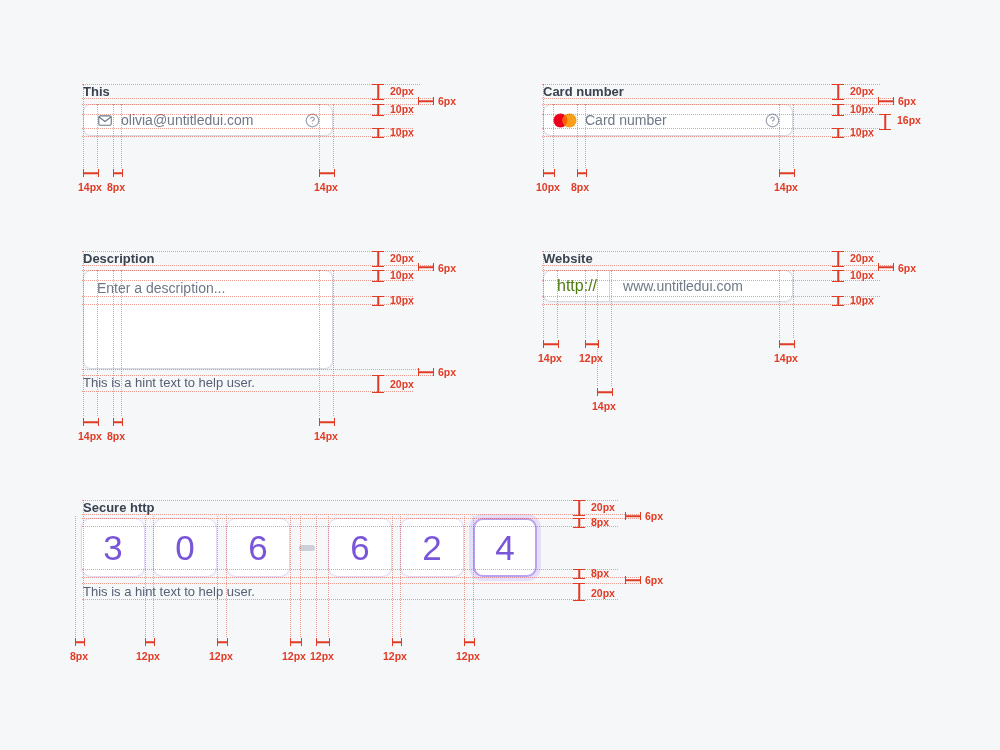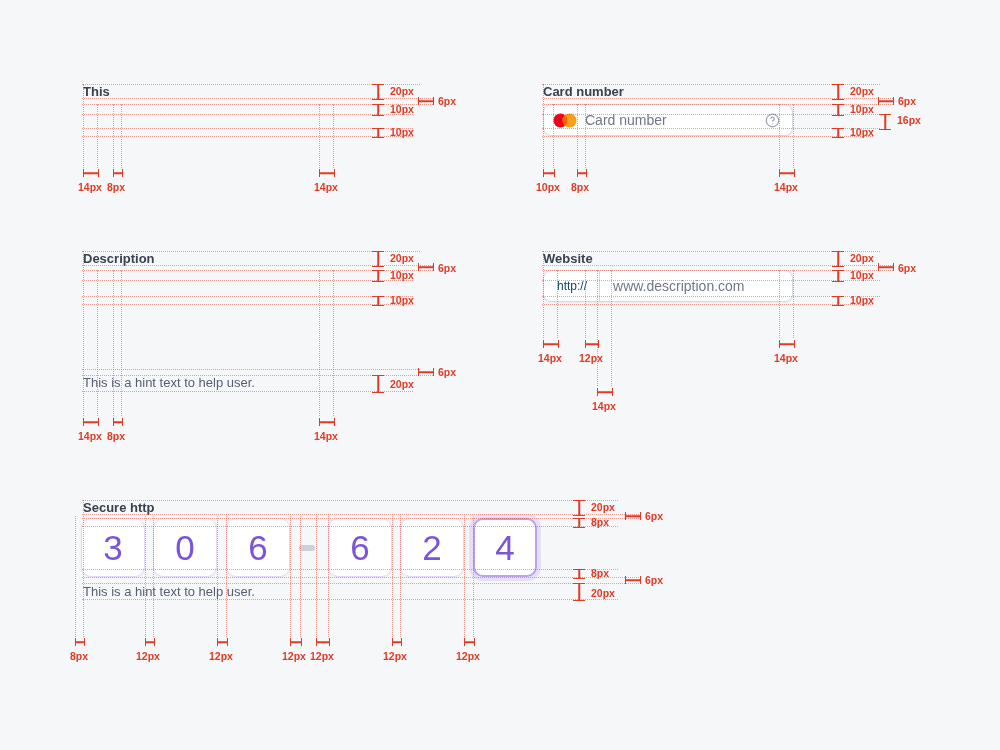--- a/index.html
+++ b/index.html
@@ -21,21 +21,21 @@
   .vm::before{content:"";position:absolute;left:50%;transform:translateX(-50%);top:0;bottom:0;width:1.5px;background:#e23b25;}
   .hm{position:absolute;height:8px;border-left:1.5px solid #e23b25;border-right:1.5px solid #e23b25;z-index:10;}
   .hm::before{content:"";position:absolute;top:50%;transform:translateY(-50%);left:0;right:0;height:1.5px;background:#e23b25;}
   .ml{position:absolute;font-size:10.5px;font-weight:600;color:#e23b25;white-space:nowrap;z-index:10;line-height:12px;}
 
   
   .field-label{position:absolute;font-size:13px;line-height:14px;font-weight:600;color:#39424f;z-index:2;}
   .inp{position:absolute;background:#fff;border:1px solid #d6dae0;border-radius:8px;
        box-shadow:0 1px 2px rgba(16,24,40,.05);display:flex;align-items:center;box-sizing:border-box;z-index:1;}
   .val{font-size:14px;color:#6f7887;white-space:nowrap;}
-  .prefix{font-size:12px;color:#0c4a6e;white-space:nowrap;}
+  .prefix{font-size:16px;color:#4d7c0f;white-space:nowrap;}
   .hint{position:absolute;font-size:13px;line-height:16px;color:#566074;z-index:2;}
   .divider{width:1px;align-self:stretch;background:#d6dae0;}
   .help{margin-left:auto;margin-right:12px;display:flex;align-items:center;}
   .textarea{align-items:flex-start;padding-top:9px;}
 
   .dig{position:absolute;top:518px;width:64px;height:59px;background:#fff;border:1px solid #e3d6f8;
        border-radius:10px;display:flex;align-items:center;justify-content:center;
        font-size:35px;font-weight:500;color:#7b55d9;box-shadow:0 1px 2px rgba(16,24,40,.04);
        box-sizing:border-box;z-index:1;}
   .dig.focused{border:2px solid #b9a2f0;box-shadow:0 0 0 4px rgba(158,119,237,.18);}
@@ -55,20 +55,36 @@
     <div class="gh" style="left:82px;top:136px;width:331px"></div>
     <div class="gv" style="left:83px;top:84px;height:84px"></div>
     <div class="gv" style="left:97px;top:104px;height:64px"></div>
     <div class="gv" style="left:113px;top:104px;height:64px"></div>
     <div class="gv" style="left:121px;top:104px;height:64px"></div>
     <div class="gv" style="left:319px;top:104px;height:64px"></div>
     <div class="gv" style="left:333px;top:104px;height:64px"></div>
 
     <div class="field-label" style="left:83px;top:85px">This</div>
 
+    <div class="inp" style="left:83px;top:104px;width:250px;height:32px;padding-left:13px">
+      <span style="display:flex">
+        <svg width="16" height="15" viewBox="0 0 24 24" fill="none" stroke="#6c7788" stroke-width="1.8" stroke-linecap="round" stroke-linejoin="round">
+          <rect x="2" y="4.5" width="20" height="15" rx="2.5"></rect>
+            <path d="M2.5 6.5l9.5 7 9.5-7"></path>
+        </svg>
+      </span>
+      <span class="val" style="margin-left:8px">olivia@untitledui.com</span>
+      <span class="help">
+        <svg width="15" height="15" viewBox="0 0 16 16" fill="none" stroke="#9aa3b2" stroke-width="1.3">
+          <circle cx="8" cy="8" r="6.7"></circle>
+            <path d="M6.2 6.1a1.85 1.85 0 0 1 3.7.3c0 1.2-1.9 1.5-1.9 2.6"></path>
+          <circle cx="8" cy="11.4" r="0.6" fill="#9aa3b2" stroke="none"></circle>
+        </svg>
+      </span>
+    </div>
 
     <div class="vm" style="left:372px;top:84px;height:14px"></div>
     <div class="ml" style="left:390px;top:85px">20px</div>
     <div class="hm" style="left:418px;top:97px;width:14px"></div>
     <div class="ml" style="left:438px;top:95px">6px</div>
     <div class="vm" style="left:372px;top:104px;height:10px"></div>
     <div class="ml" style="left:390px;top:103px">10px</div>
     <div class="vm" style="left:372px;top:128px;height:8px"></div>
     <div class="ml" style="left:390px;top:126px">10px</div>
 
@@ -145,20 +161,23 @@
     <div class="gh" style="left:82px;top:391px;width:331px"></div>
     <div class="gv" style="left:83px;top:251px;height:165px"></div>
     <div class="gv" style="left:97px;top:270px;height:146px"></div>
     <div class="gv" style="left:113px;top:270px;height:146px"></div>
     <div class="gv" style="left:121px;top:270px;height:146px"></div>
     <div class="gv" style="left:319px;top:270px;height:146px"></div>
     <div class="gv" style="left:333px;top:270px;height:146px"></div>
 
     <div class="field-label" style="left:83px;top:252px">Description</div>
 
+    <div class="inp textarea" style="left:83px;top:270px;width:250px;height:99px;padding-left:13px">
+      <span class="val">Enter a description...</span>
+    </div>
 
     <div class="hint" style="left:83px;top:375px">This is a hint text to help user.</div>
 
     <div class="vm" style="left:372px;top:251px;height:14px"></div>
     <div class="ml" style="left:390px;top:252px">20px</div>
     <div class="hm" style="left:418px;top:263px;width:14px"></div>
     <div class="ml" style="left:438px;top:262px">6px</div>
     <div class="vm" style="left:372px;top:270px;height:10px"></div>
     <div class="ml" style="left:390px;top:269px">10px</div>
     <div class="vm" style="left:372px;top:296px;height:8px"></div>
@@ -189,21 +208,21 @@
     <div class="gv" style="left:597px;top:270px;height:116px"></div>
     <div class="gv" style="left:611px;top:270px;height:116px"></div>
     <div class="gv" style="left:779px;top:270px;height:68px"></div>
     <div class="gv" style="left:793px;top:270px;height:68px"></div>
 
     <div class="field-label" style="left:543px;top:252px">Website</div>
 
     <div class="inp" style="left:543px;top:270px;width:250px;height:32px;padding-left:13px">
       <span class="prefix">http://</span>
       <span class="divider" style="margin-left:12px"></span>
-      <span class="val" style="margin-left:13px">www.description.com</span>
+      <span class="val" style="margin-left:13px">www.untitledui.com</span>
     </div>
 
     <div class="vm" style="left:832px;top:251px;height:14px"></div>
     <div class="ml" style="left:850px;top:252px">20px</div>
     <div class="hm" style="left:878px;top:263px;width:14px"></div>
     <div class="ml" style="left:898px;top:262px">6px</div>
     <div class="vm" style="left:832px;top:270px;height:10px"></div>
     <div class="ml" style="left:850px;top:269px">10px</div>
     <div class="vm" style="left:832px;top:296px;height:8px"></div>
     <div class="ml" style="left:850px;top:294px">10px</div>

